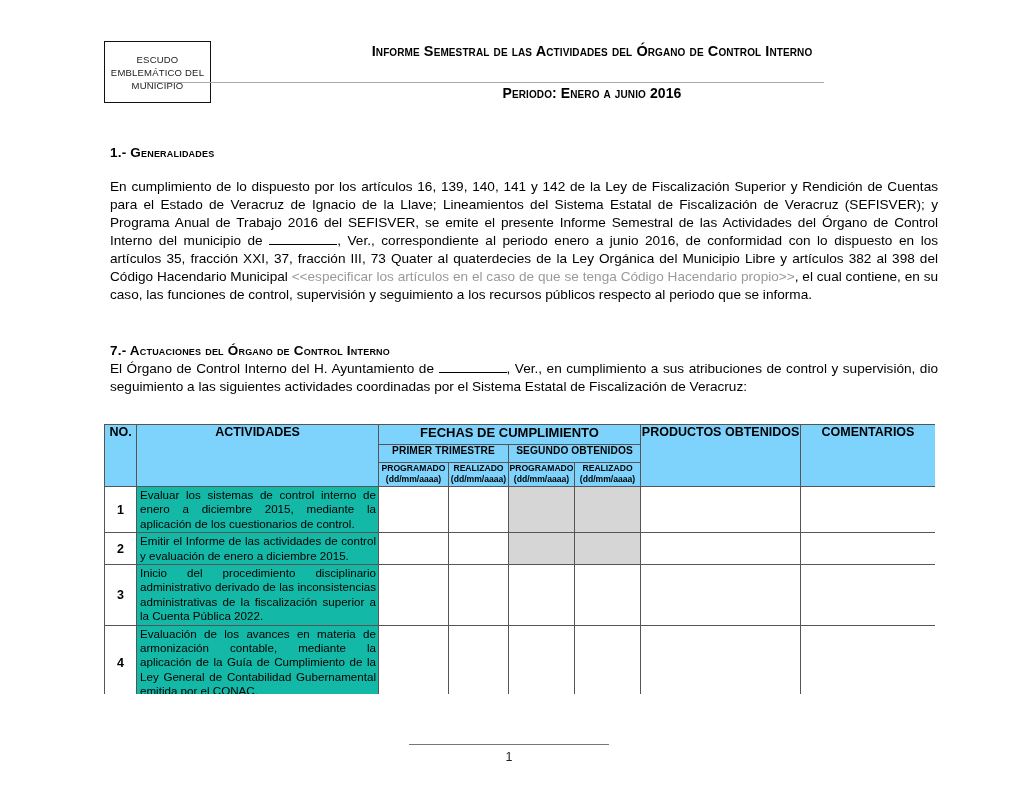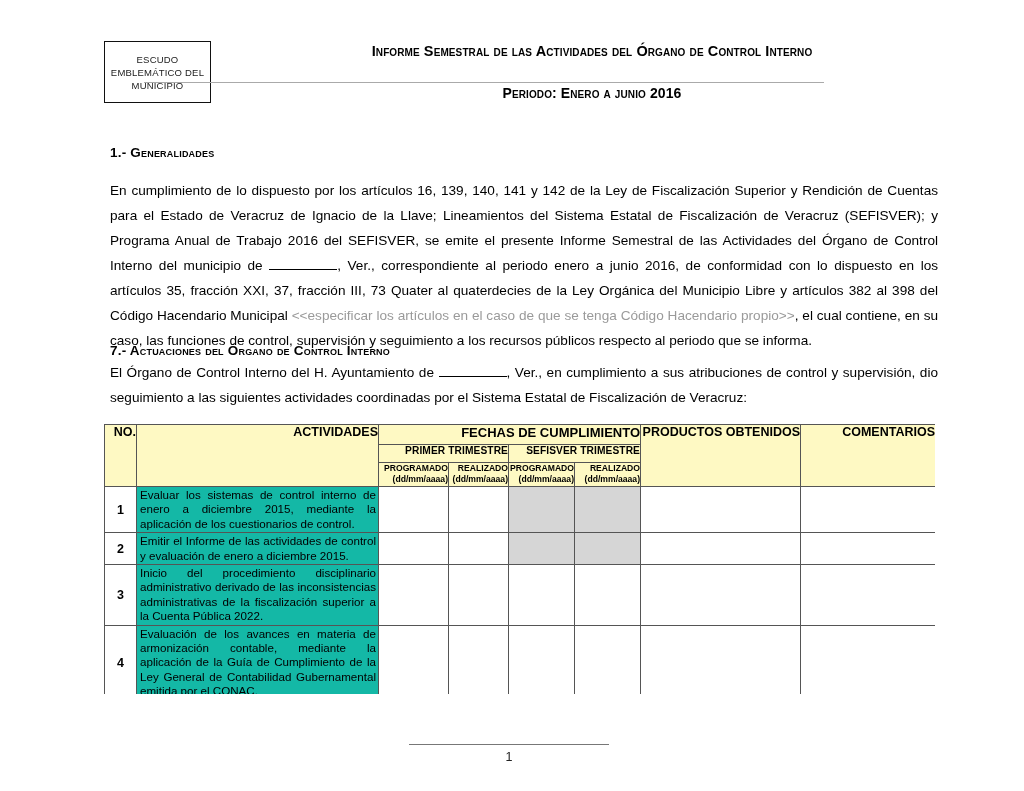--- a/index.html
+++ b/index.html
@@ -100,21 +100,21 @@
   .section-heading {
     position: absolute;
     font-size: 13.5px;
     font-weight: bold;
     font-variant: small-caps;
     letter-spacing: 0.2px;
   }
   .para {
     position: absolute;
     font-size: 13.6px;
-    line-height: 25px;
+    line-height: 18px;
     text-align: justify;
     text-justify: inter-word;
   }
   .gray-note { color: #9a9a9a; }
 
   #sec1-heading { left: 110px; top: 145px; }
   #sec1-para    { left: 110px; top: 178px; width: 828px; }
   #sec2-heading { left: 110px; top: 343px; }
   #sec2-para    { left: 110px; top: 360px; width: 828px; }
 
@@ -134,22 +134,22 @@
     font-family: "Liberation Sans", sans-serif;
   }
   table.act th,
   table.act td {
     border: 1px solid #555555;
     padding: 0;
     vertical-align: top;
     box-sizing: border-box;
   }
   thead th {
-    background: #fef9c3;
-    text-align: right;
+    background: #7dd3fc;
+    text-align: center;
     vertical-align: middle;
     font-weight: bold;
     color: #000;
   }
   th.h-no        { width: 32px;  font-size: 12.5px; }
   th.h-act       { width: 242px; font-size: 12.5px; }
   th.h-fechas    { font-size: 13px; height: 20px; }
   th.h-trim      { font-size: 10.2px; height: 18px; letter-spacing: 0.1px; }
   th.h-sub       { font-size: 8.6px; height: 24px; line-height: 10.5px; font-weight: bold; }
   th.h-prod      { width: 160px; font-size: 12.5px; }
@@ -251,21 +251,21 @@
       <thead>
         <tr>
           <th class="h-no" rowspan="3">NO.</th>
           <th class="h-act" rowspan="3">ACTIVIDADES</th>
           <th class="h-fechas" colspan="4">FECHAS DE CUMPLIMIENTO</th>
           <th class="h-prod" rowspan="3">PRODUCTOS OBTENIDOS</th>
           <th class="h-com" rowspan="3">COMENTARIOS</th>
         </tr>
         <tr>
           <th class="h-trim" colspan="2">PRIMER TRIMESTRE</th>
-          <th class="h-trim" colspan="2">SEFISVER TRIMESTRE</th>
+          <th class="h-trim" colspan="2">SEGUNDO OBTENIDOS</th>
         </tr>
         <tr>
           <th class="h-sub">PROGRAMADO (dd/mm/aaaa)</th>
           <th class="h-sub">REALIZADO (dd/mm/aaaa)</th>
           <th class="h-sub">PROGRAMADO (dd/mm/aaaa)</th>
           <th class="h-sub">REALIZADO (dd/mm/aaaa)</th>
         </tr>
       </thead>
       <tbody>
 

